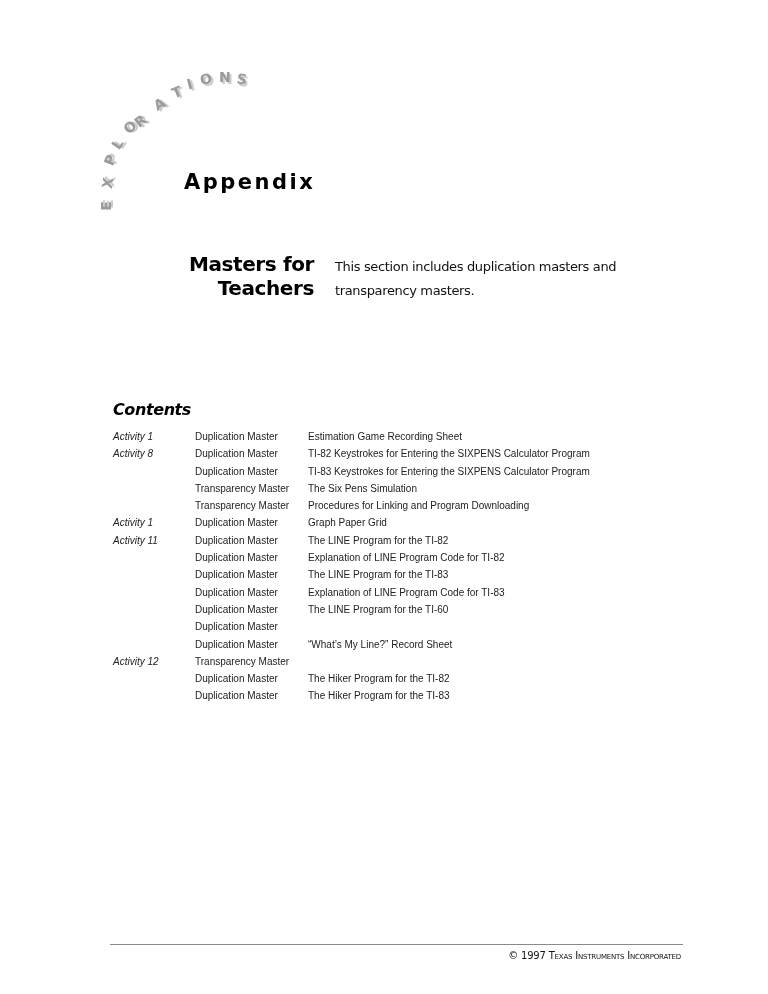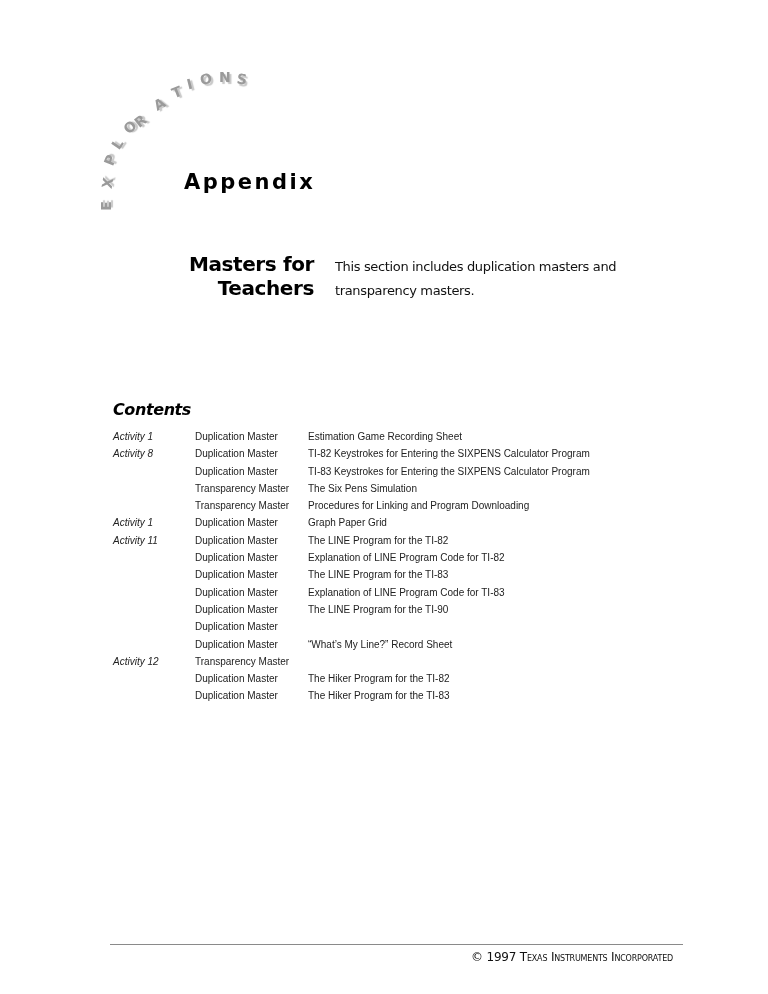--- a/index.html
+++ b/index.html
@@ -34,22 +34,22 @@
     }
 
     .contents-table { position: absolute; left: 113px; top: 428px; width: 580px; }
     .row { position: relative; height: 17.3px; font-size: 10px; line-height: 17.3px; color: #222; }
     .cell-activity { position: absolute; left: 0; font-style: italic; }
     .cell-type { position: absolute; left: 82px; }
     .cell-title { position: absolute; left: 195px; white-space: nowrap; }
 
     .footer-rule { position: absolute; left: 110px; top: 944px; width: 573px; height: 1px; background: #8a8a8a; }
     .footer-text {
-      position: absolute; right: 95px; top: 950px; font-family: "DejaVu Sans", sans-serif;
-      font-size: 12px; color: #111; letter-spacing: -0.2px;
+      position: absolute; right: 87px; top: 950px; font-family: "DejaVu Sans", sans-serif;
+      font-size: 10px; color: #111; letter-spacing: -0.2px;
     }
     .sc { font-variant: small-caps; }
   </style>
 </head>
 <body>
 
 <div class="logo" id="logo">
     <span class="logo-letter" style="left: 101px; top: 199px; transform: rotate(-90deg);">E</span>
     <span class="logo-letter" style="left: 102px; top: 176px; transform: rotate(-80deg);">X</span>
     <span class="logo-letter" style="left: 105px; top: 153px; transform: rotate(-68deg);">P</span>
@@ -121,21 +121,21 @@
       <span class="cell-title">The LINE Program for the TI-83</span>
     </div>
     <div class="row">
       <span class="cell-activity"></span>
       <span class="cell-type">Duplication Master</span>
       <span class="cell-title">Explanation of LINE Program Code for TI-83</span>
     </div>
     <div class="row">
       <span class="cell-activity"></span>
       <span class="cell-type">Duplication Master</span>
-      <span class="cell-title">The LINE Program for the TI-90</span>
+      <span class="cell-title">The LINE Program for the TI-60</span>
     </div>
     <div class="row">
       <span class="cell-activity"></span>
       <span class="cell-type">Duplication Master</span>
     </div>
     <div class="row">
       <span class="cell-activity"></span>
       <span class="cell-type">Duplication Master</span>
       <span class="cell-title">“What’s My Line?” Record Sheet</span>
     </div>

